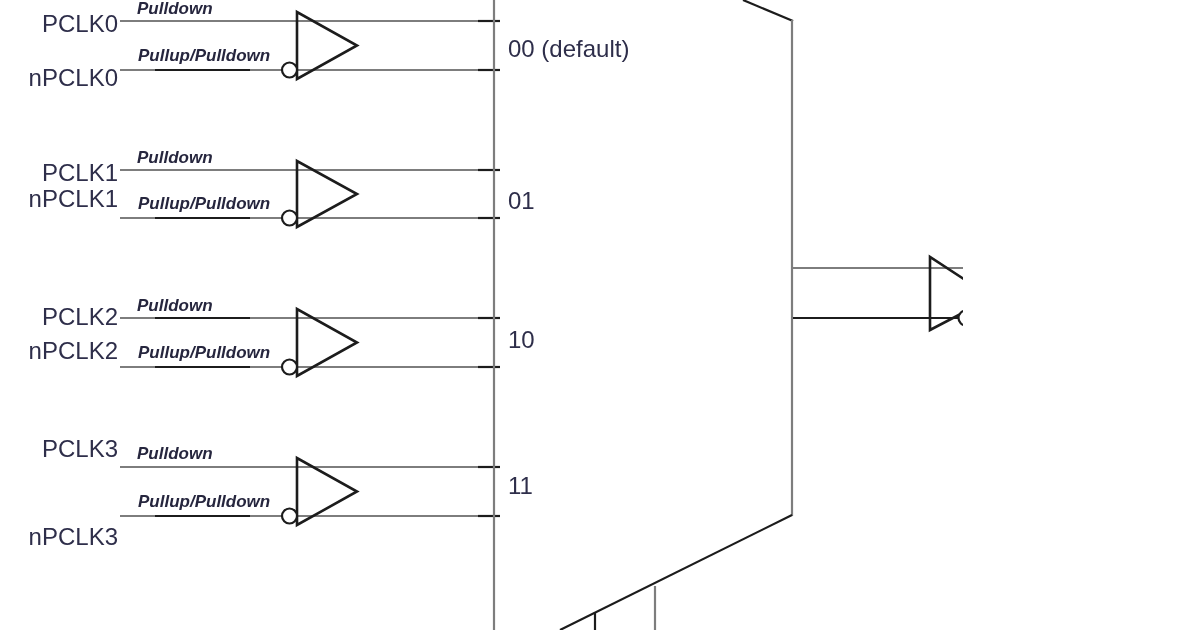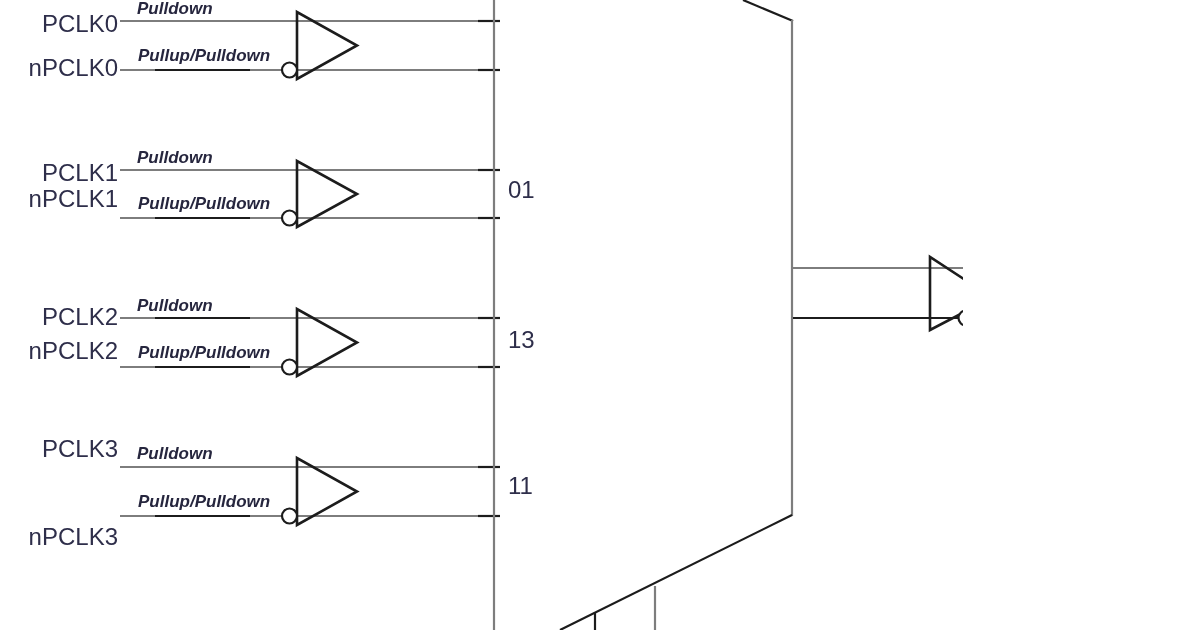--- a/index.html
+++ b/index.html
@@ -75,35 +75,36 @@
     <line class="ln-black" x1="595" y1="612" x2="595" y2="630"></line>
     <line class="ln-gray" x1="655" y1="586" x2="655" y2="630"></line>
 
     <line class="ln-gray" x1="793" y1="268" x2="1128" y2="268"></line>
     <line class="ln-black" x1="793" y1="318" x2="1128" y2="318"></line>
     <path class="tri" d="M930,257 L930,330 L992,297.5 Z"></path>
     <circle class="bub" cx="966" cy="318" r="7.5"></circle>
   </svg>
 
   <div class="lbl sig" style="top:11px">PCLK0</div>
-  <div class="lbl sig" style="top:55px">nPCLK0</div>
+  <div class="lbl sig" style="top:65px">nPCLK0</div>
   <div class="note" style="left:137px;top:-1px">Pulldown</div>
   <div class="note" style="left:138px;top:46px">Pullup/Pulldown</div>
+  <div class="lbl code" style="top:36px">00 (default)</div>
 
   <div class="lbl sig" style="top:160px">PCLK1</div>
   <div class="lbl sig" style="top:186px">nPCLK1</div>
   <div class="note" style="left:137px;top:148px">Pulldown</div>
   <div class="note" style="left:138px;top:194px">Pullup/Pulldown</div>
-  <div class="lbl code" style="top:177px">01</div>
+  <div class="lbl code" style="top:188px">01</div>
 
   <div class="lbl sig" style="top:304px">PCLK2</div>
   <div class="lbl sig" style="top:338px">nPCLK2</div>
   <div class="note" style="left:137px;top:296px">Pulldown</div>
   <div class="note" style="left:138px;top:343px">Pullup/Pulldown</div>
-  <div class="lbl code" style="top:327px">13</div>
+  <div class="lbl code" style="top:327px">10</div>
 
   <div class="lbl sig" style="top:436px">PCLK3</div>
   <div class="lbl sig" style="top:524px">nPCLK3</div>
   <div class="note" style="left:137px;top:444px">Pulldown</div>
   <div class="note" style="left:138px;top:492px">Pullup/Pulldown</div>
   <div class="lbl code" style="top:473px">11</div>
 
   <div class="lbl" style="left:1145px;top:256px">Q</div>
   <div class="lbl" style="left:1136px;top:292px">nQ</div>
 

